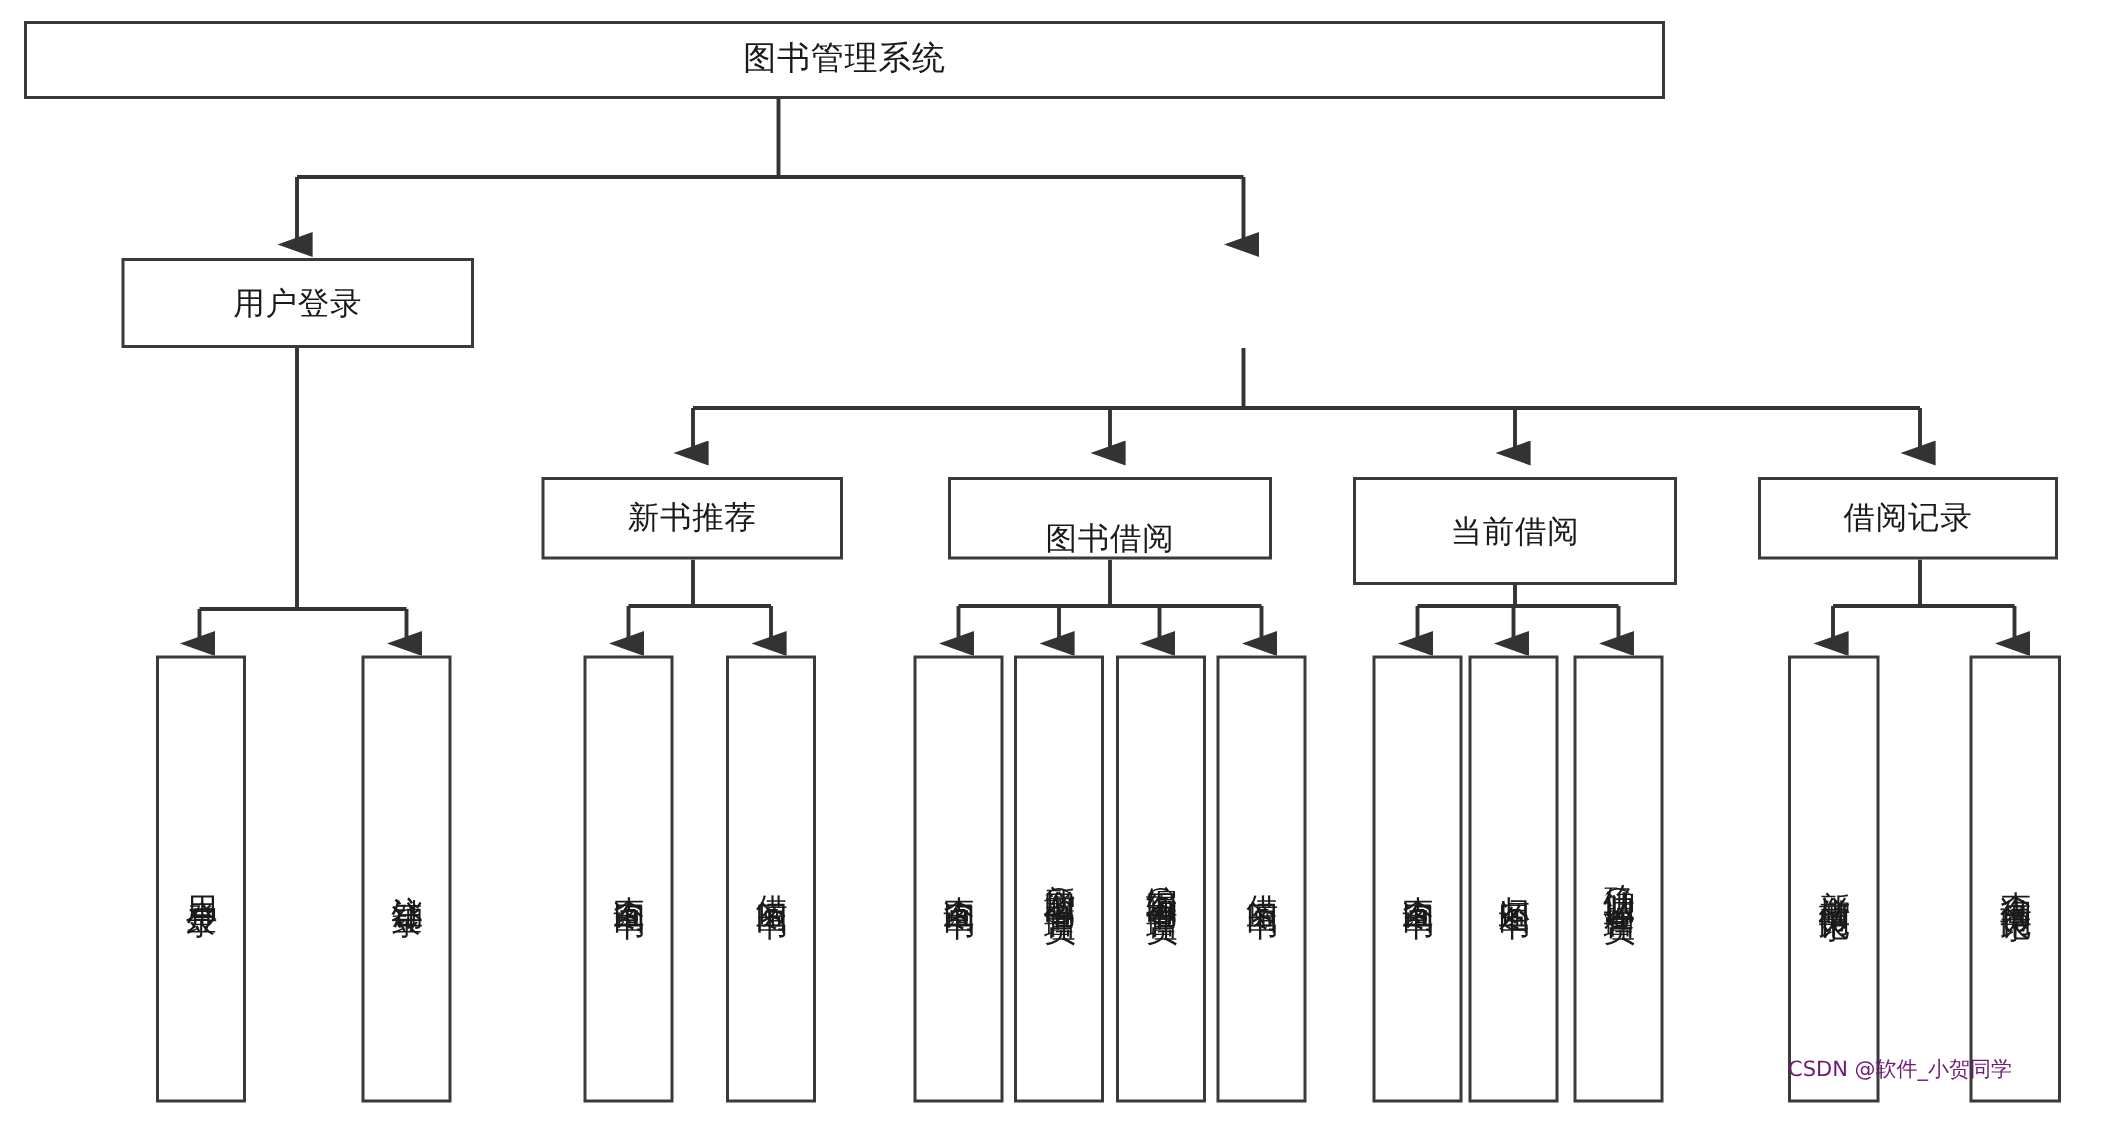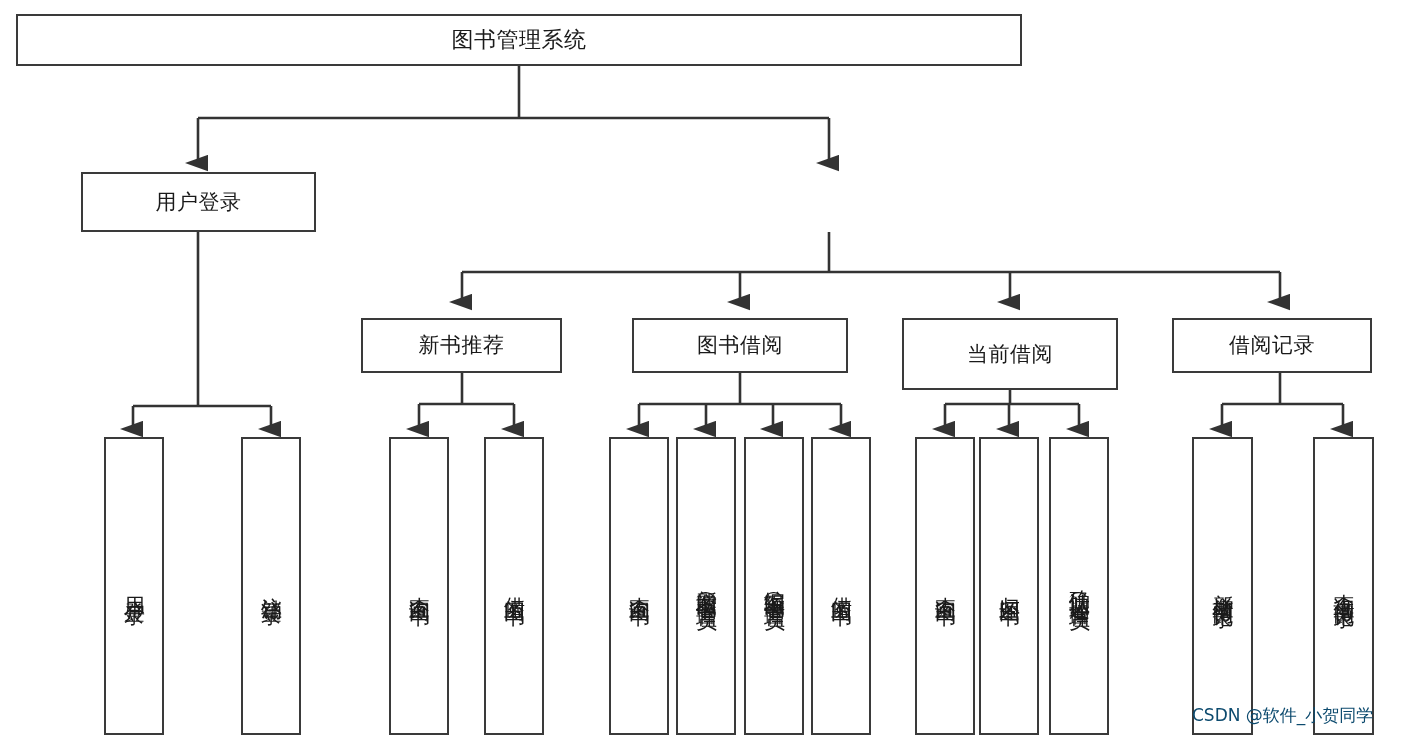--- a/index.html
+++ b/index.html
@@ -62,22 +62,22 @@
     font-size: 21px;
     line-height: 1;
     letter-spacing: 3px;
     white-space: nowrap;
     max-height: 100%;
   }
   #watermark {
     position: absolute;
     left: 1192px;
     top: 704px;
-    font-size: 17px;
-    color: #0c4a6e;
+    font-size: 14px;
+    color: #701a75;
     white-space: nowrap;
     font-family: "DejaVu Sans", "Liberation Sans", sans-serif;
   }
 </style>
 </head>
 <body>
 
 <div id="canvas">
 
   <svg id="wires" viewBox="0 0 1405 747" xmlns="http://www.w3.org/2000/svg">
@@ -125,34 +125,34 @@
       <path d="M1009,404 L1009,429" marker-end="url(#arrow)"></path>
       <path d="M1079,404 L1079,429" marker-end="url(#arrow)"></path>
 
       <path d="M1280,373 L1280,404"></path>
       <path d="M1222,404 L1343,404"></path>
       <path d="M1222,404 L1222,429" marker-end="url(#arrow)"></path>
       <path d="M1343,404 L1343,429" marker-end="url(#arrow)"></path>
     </g>
   </svg>
 
-  <div class="node root horiz" style="left:16px; top:14px; width:1006px; height:52px;">
+  <div class="node root horiz" style="left:16px; top:14px; width:1094px; height:52px;">
     <span class="label">图书管理系统</span>
   </div>
 
   <div class="node horiz" style="left:81px; top:172px; width:235px; height:60px;">
     <span class="label">用户登录</span>
   </div>
 
 
   <div class="node horiz" style="left:361px; top:318px; width:201px; height:55px;">
     <span class="label">新书推荐</span>
   </div>
 
-  <div class="node horiz" style="left:632px; top:318px; width:216px; height:55px;">
+  <div class="node horiz" style="left:632px; top:318px; width:216px; height:55px;align-items:flex-end;">
     <span class="label">图书借阅</span>
   </div>
 
   <div class="node horiz" style="left:902px; top:318px; width:216px; height:72px;">
     <span class="label">当前借阅</span>
   </div>
 
   <div class="node horiz" style="left:1172px; top:318px; width:200px; height:55px;">
     <span class="label">借阅记录</span>
   </div>

